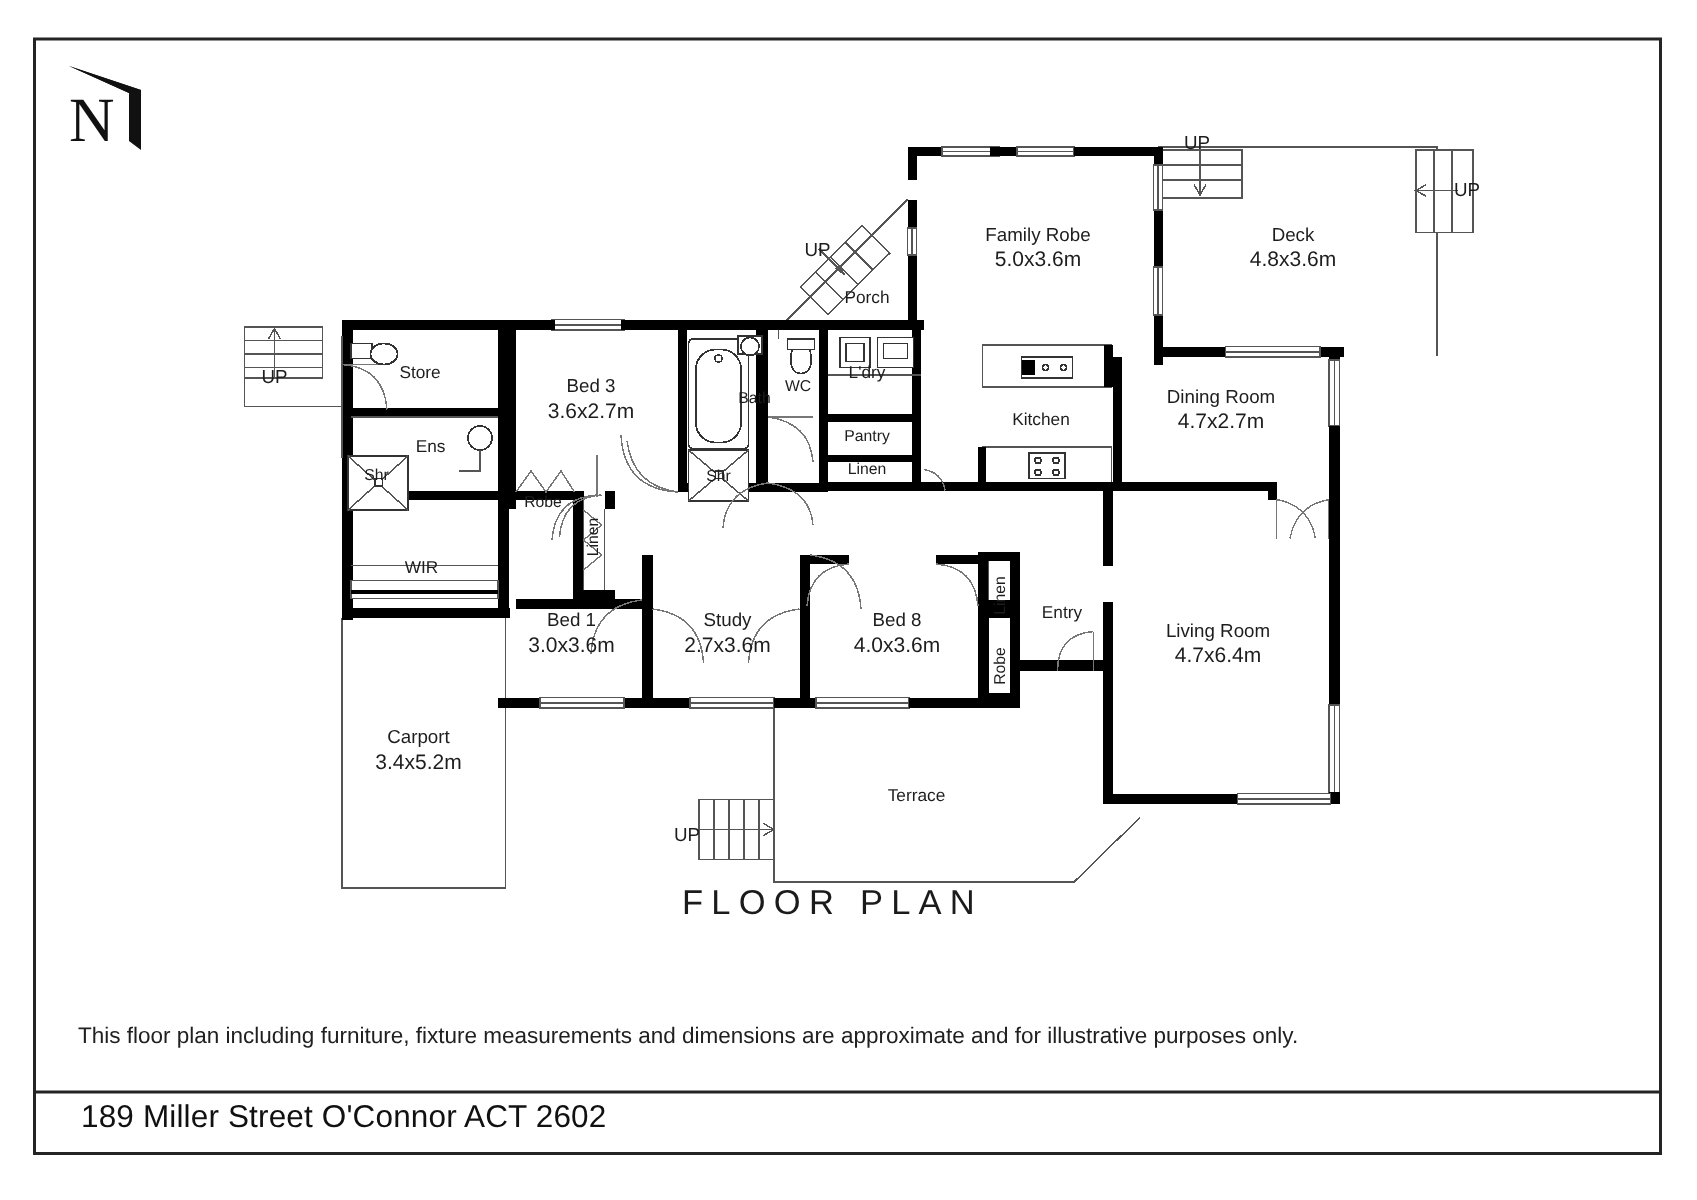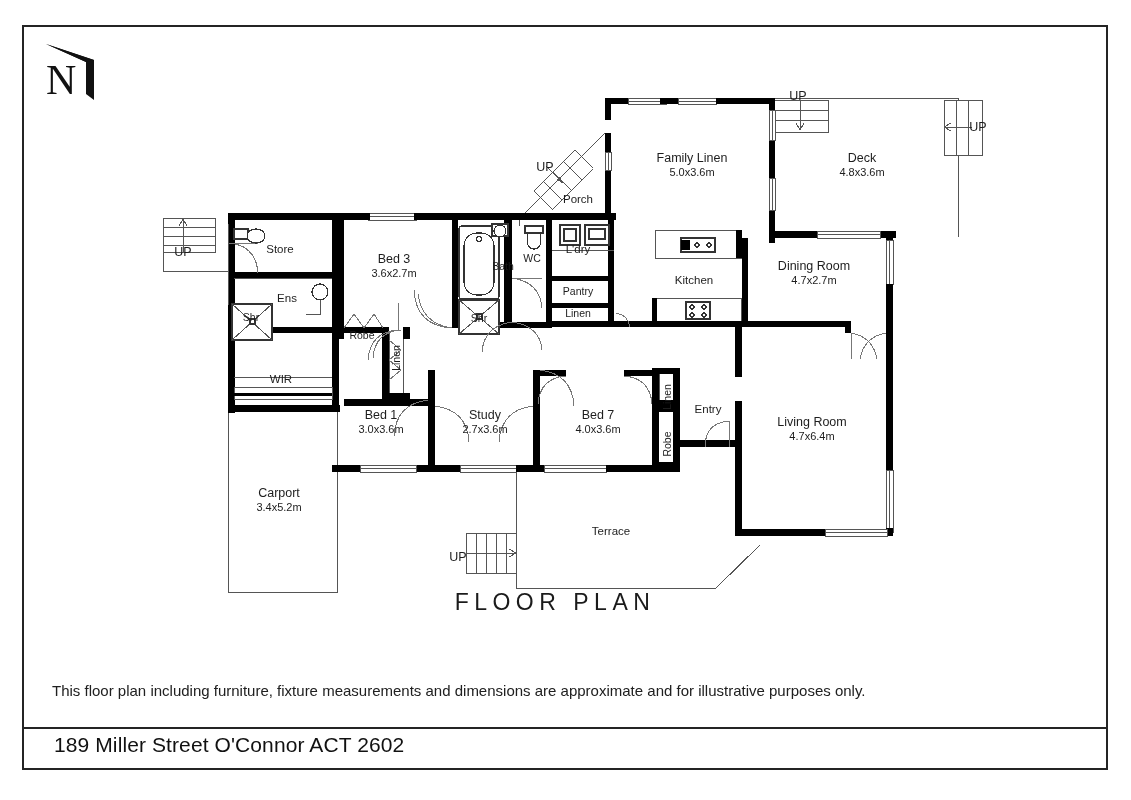--- a/index.html
+++ b/index.html
@@ -14,21 +14,21 @@
   #north{position:absolute;left:42px;top:38px;width:70px;height:66px;}
 
   
   #plan{position:absolute;left:0;top:0;width:1131px;height:800px;}
   #plan svg{display:block;}
 
   
   .lbl{position:absolute;text-align:center;line-height:1.18;white-space:nowrap;
        font-family:"Liberation Sans",sans-serif;color:#1d1d1d;transform:translate(-50%,-50%);}
   .lbl .nm{display:block;font-size:12.5px;}
-  .lbl .dim{display:block;font-size:11px;}
+  .lbl .dim{display:block;font-size:14px;}
   .lbl.sm .nm{font-size:11.5px;}
   .lbl.xs .nm{font-size:10.5px;}
   .lbl.rot{transform:translate(-50%,-50%) rotate(-90deg);}
   .lbl.up{font-size:11px;}
 
   
   #caption{position:absolute;left:555px;top:602px;transform:translate(-50%,-50%);
            font-size:23px;letter-spacing:5.5px;color:#1b1b1b;font-family:"Liberation Sans",sans-serif;}
 
   
@@ -382,21 +382,21 @@
   </div>
   <div class="lbl xs" style="left:578px;top:313px">
     <span class="nm">Linen</span>
   </div>
 
   <div class="lbl sm" style="left:578px;top:200px">
     <span class="nm">Porch</span>
   </div>
 
   <div class="lbl" style="left:692px;top:165px">
-    <span class="nm">Family Linen</span>
+    <span class="nm">Family Robe</span>
     <span class="dim">5.0x3.6m</span>
   </div>
   <div class="lbl" style="left:862px;top:165px">
     <span class="nm">Deck</span>
     <span class="dim">4.8x3.6m</span>
   </div>
   <div class="lbl sm" style="left:694px;top:281px">
     <span class="nm">Kitchen</span>
   </div>
   <div class="lbl" style="left:814px;top:273px">
@@ -413,21 +413,21 @@
 
   <div class="lbl" style="left:381px;top:422px">
     <span class="nm">Bed 1</span>
     <span class="dim">3.0x3.6m</span>
   </div>
   <div class="lbl" style="left:485px;top:422px">
     <span class="nm">Study</span>
     <span class="dim">2.7x3.6m</span>
   </div>
   <div class="lbl" style="left:598px;top:422px">
-    <span class="nm">Bed 7</span>
+    <span class="nm">Bed 8</span>
     <span class="dim">4.0x3.6m</span>
   </div>
   <div class="lbl xs rot" style="left:667px;top:397px">
     <span class="nm">Linen</span>
   </div>
   <div class="lbl xs rot" style="left:667px;top:444px">
     <span class="nm">Robe</span>
   </div>
 
   <div class="lbl" style="left:279px;top:500px">

